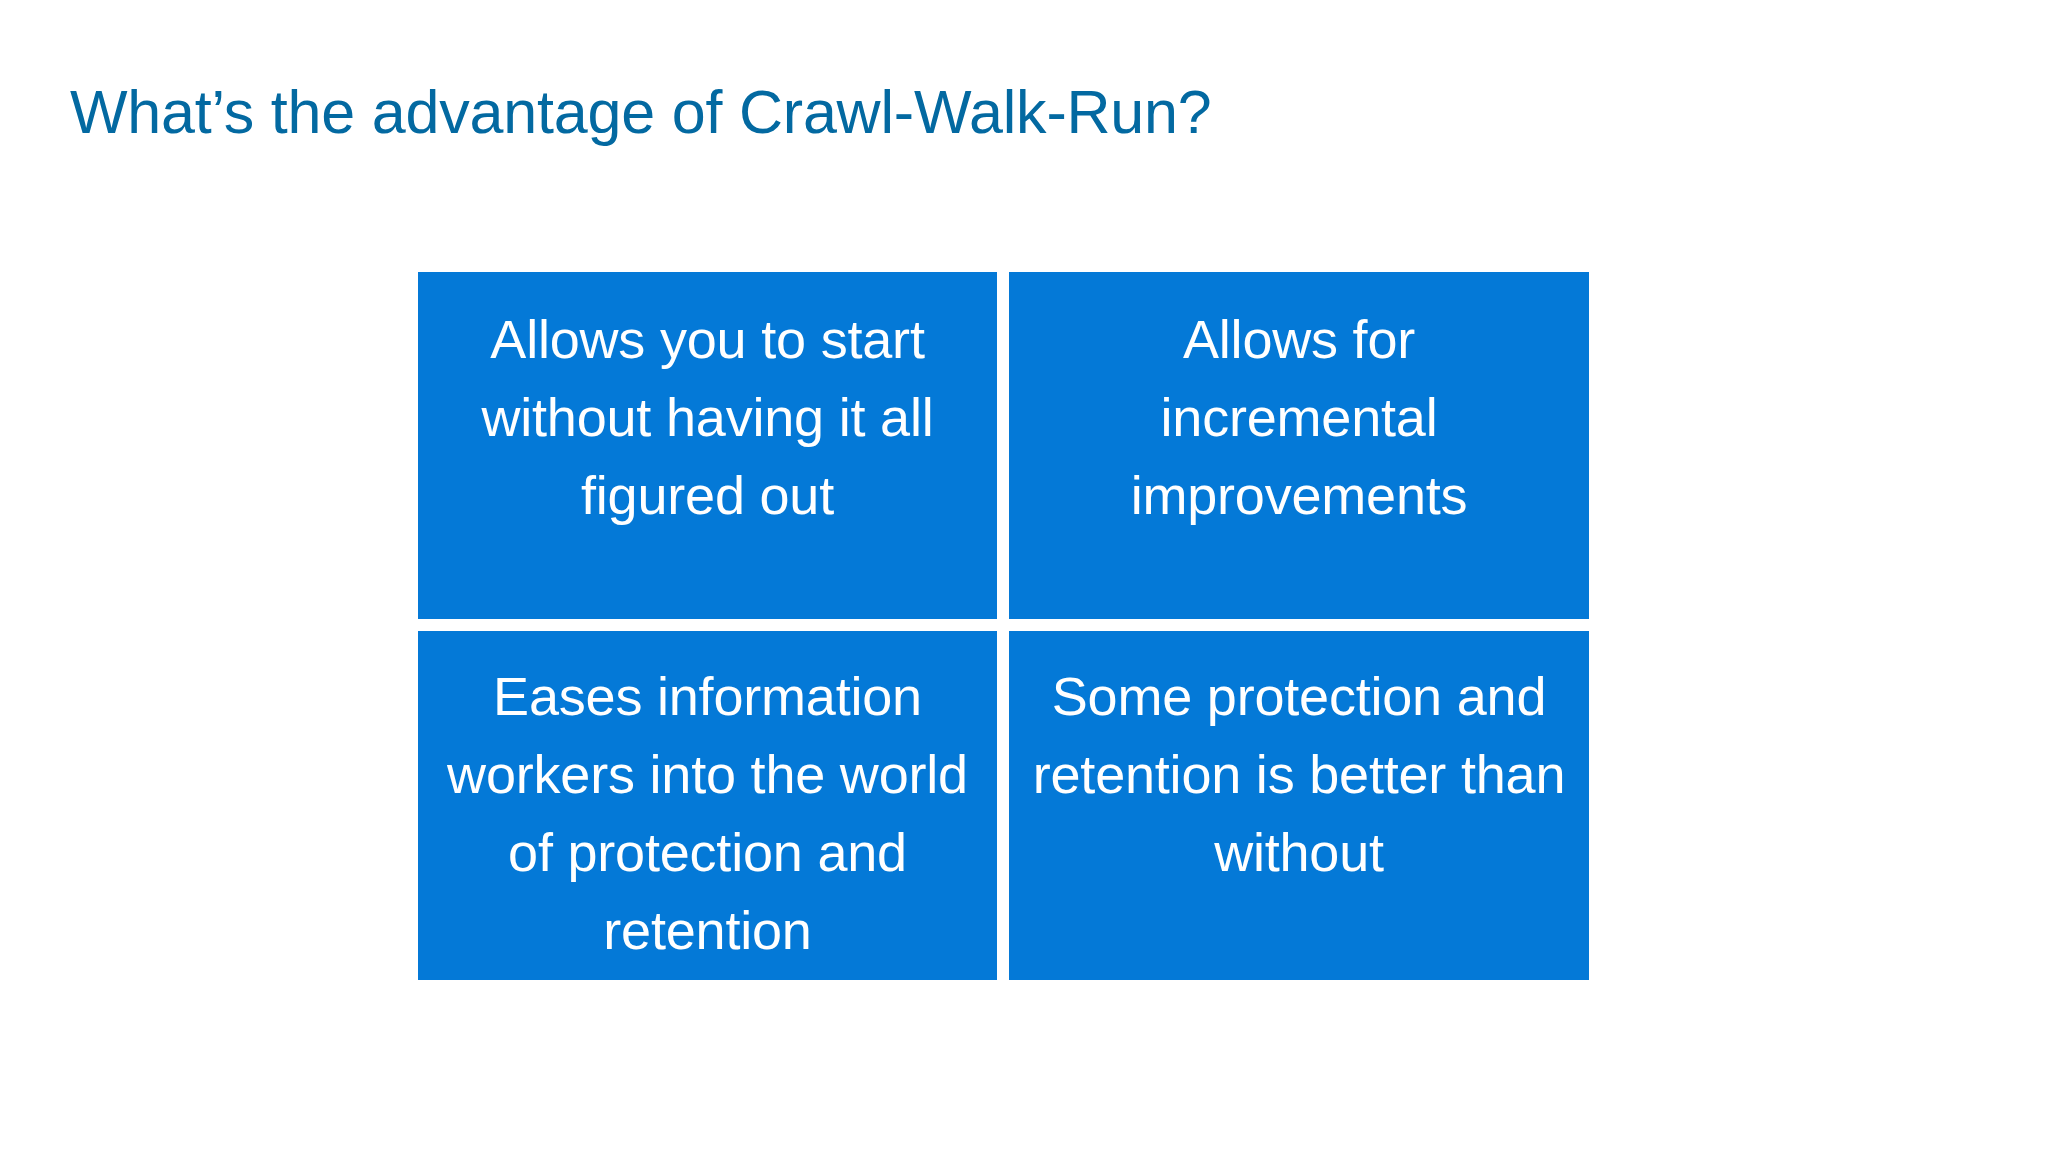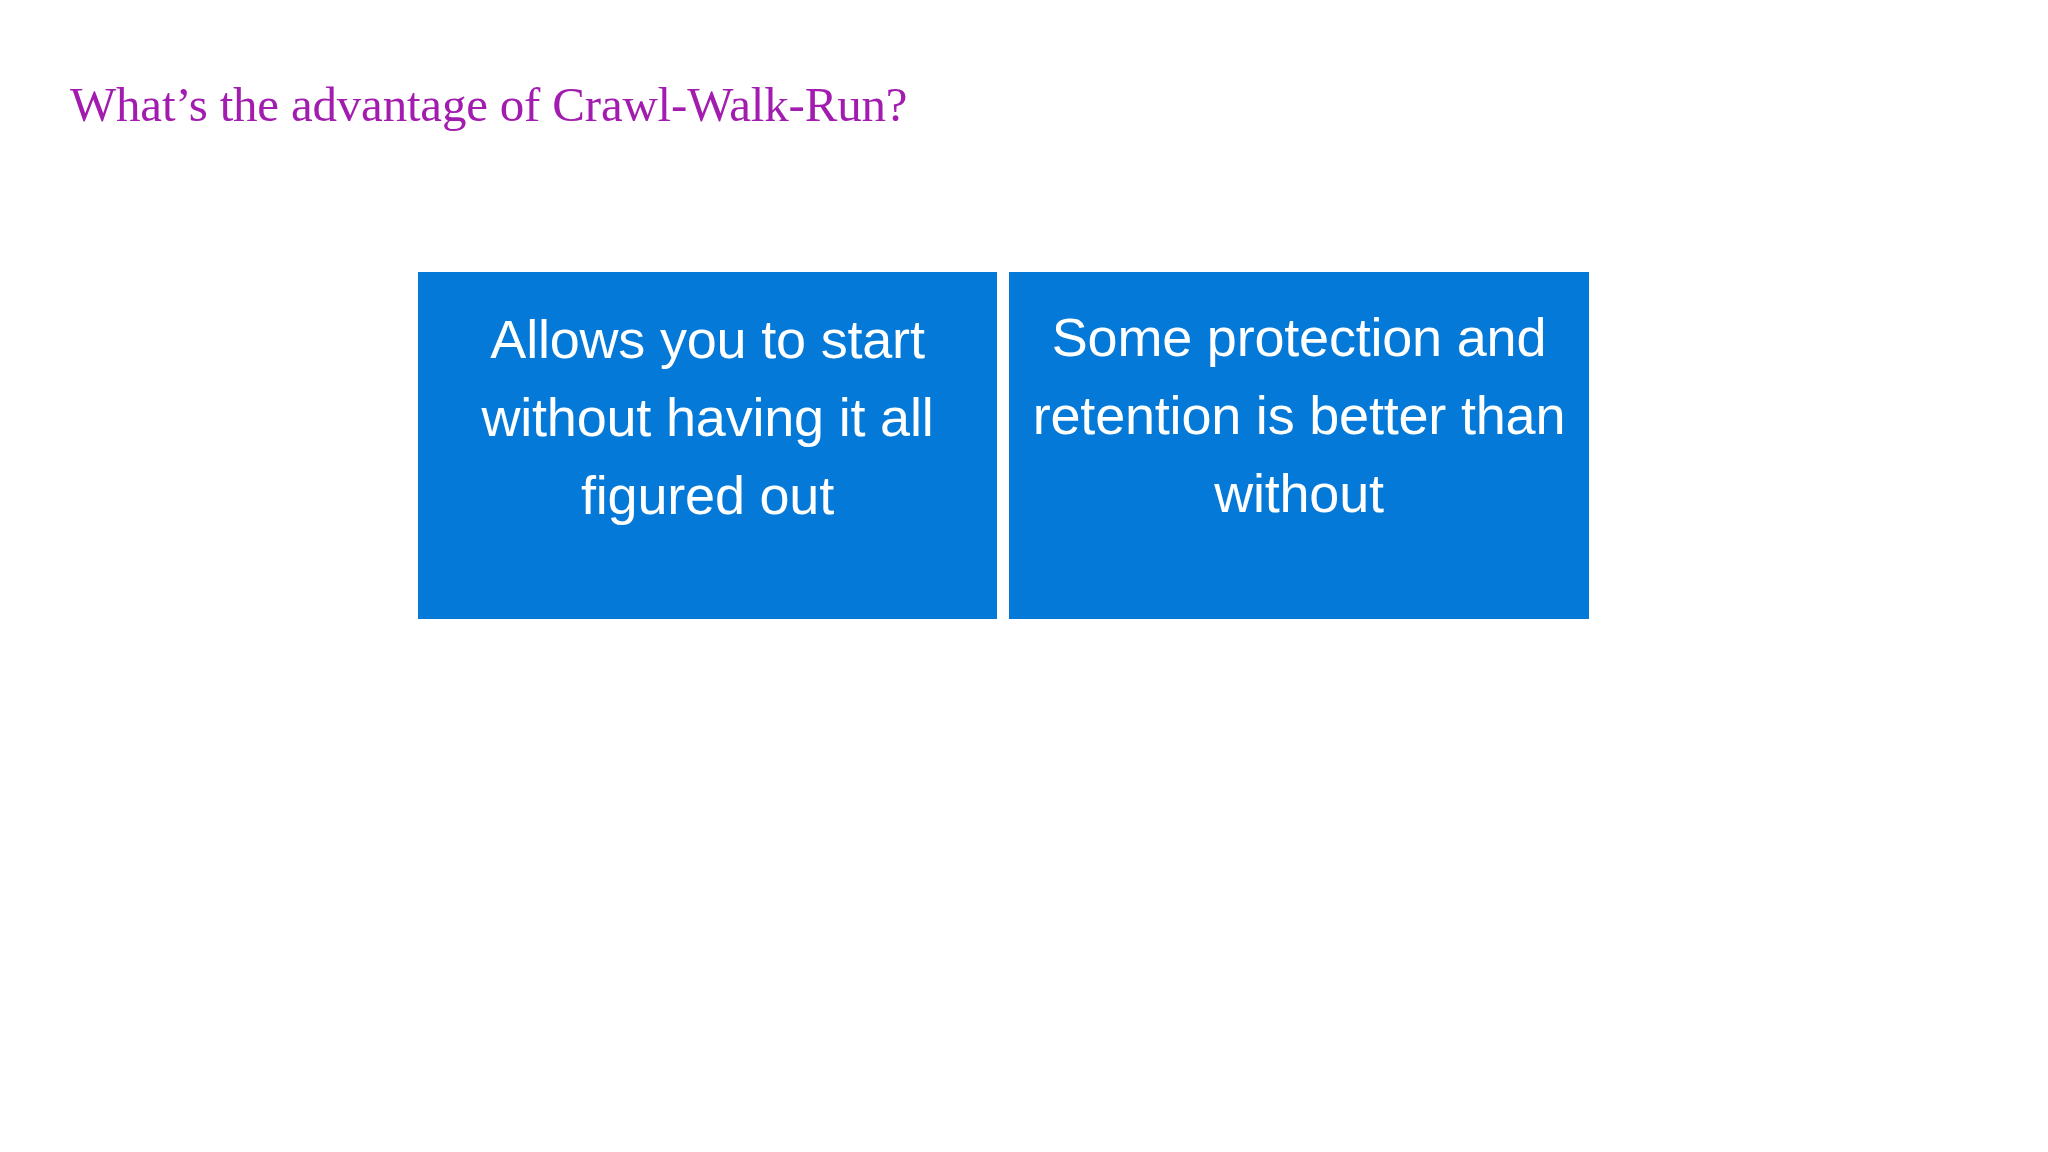--- a/index.html
+++ b/index.html
@@ -16,26 +16,26 @@
     width: 2048px;
     height: 1152px;
     background: #ffffff;
     overflow: hidden;
   }
   .slide-title {
     position: absolute;
     left: 70px;
     top: 78px;
     width: 1700px;
-    font-family: Liberation Serif, serif;
-    font-size: 49px;
+    font-family: Liberation Sans, sans-serif;
+    font-size: 61px;
     font-weight: 300;
     letter-spacing: -0.2px;
     line-height: 1.12;
-    color: #a21caf;
+    color: #0369a1;
     white-space: nowrap;
   }
   .cards-grid {
     position: absolute;
     left: 418px;
     top: 272px;
     width: 1219px;
     height: 654px;
     display: grid;
     grid-template-columns: 579px 580px;
@@ -76,21 +76,27 @@
 <div class="slide">
 
   <div class="slide-title">What’s the advantage of Crawl-Walk-Run?</div>
 
   <div class="cards-grid">
 
     <div class="card row-1">
       <div class="card-text">Allows you to start without having it all figured out</div>
     </div>
 
+    <div class="card row-1">
+      <div class="card-text narrow">Allows for incremental improvements</div>
+    </div>
 
+    <div class="card row-2">
+      <div class="card-text">Eases information workers into the world of protection and retention</div>
+    </div>
 
     <div class="card row-2">
       <div class="card-text">Some protection and retention is better than without</div>
     </div>
 
   </div>
 
 </div>
 
 </body></html>

